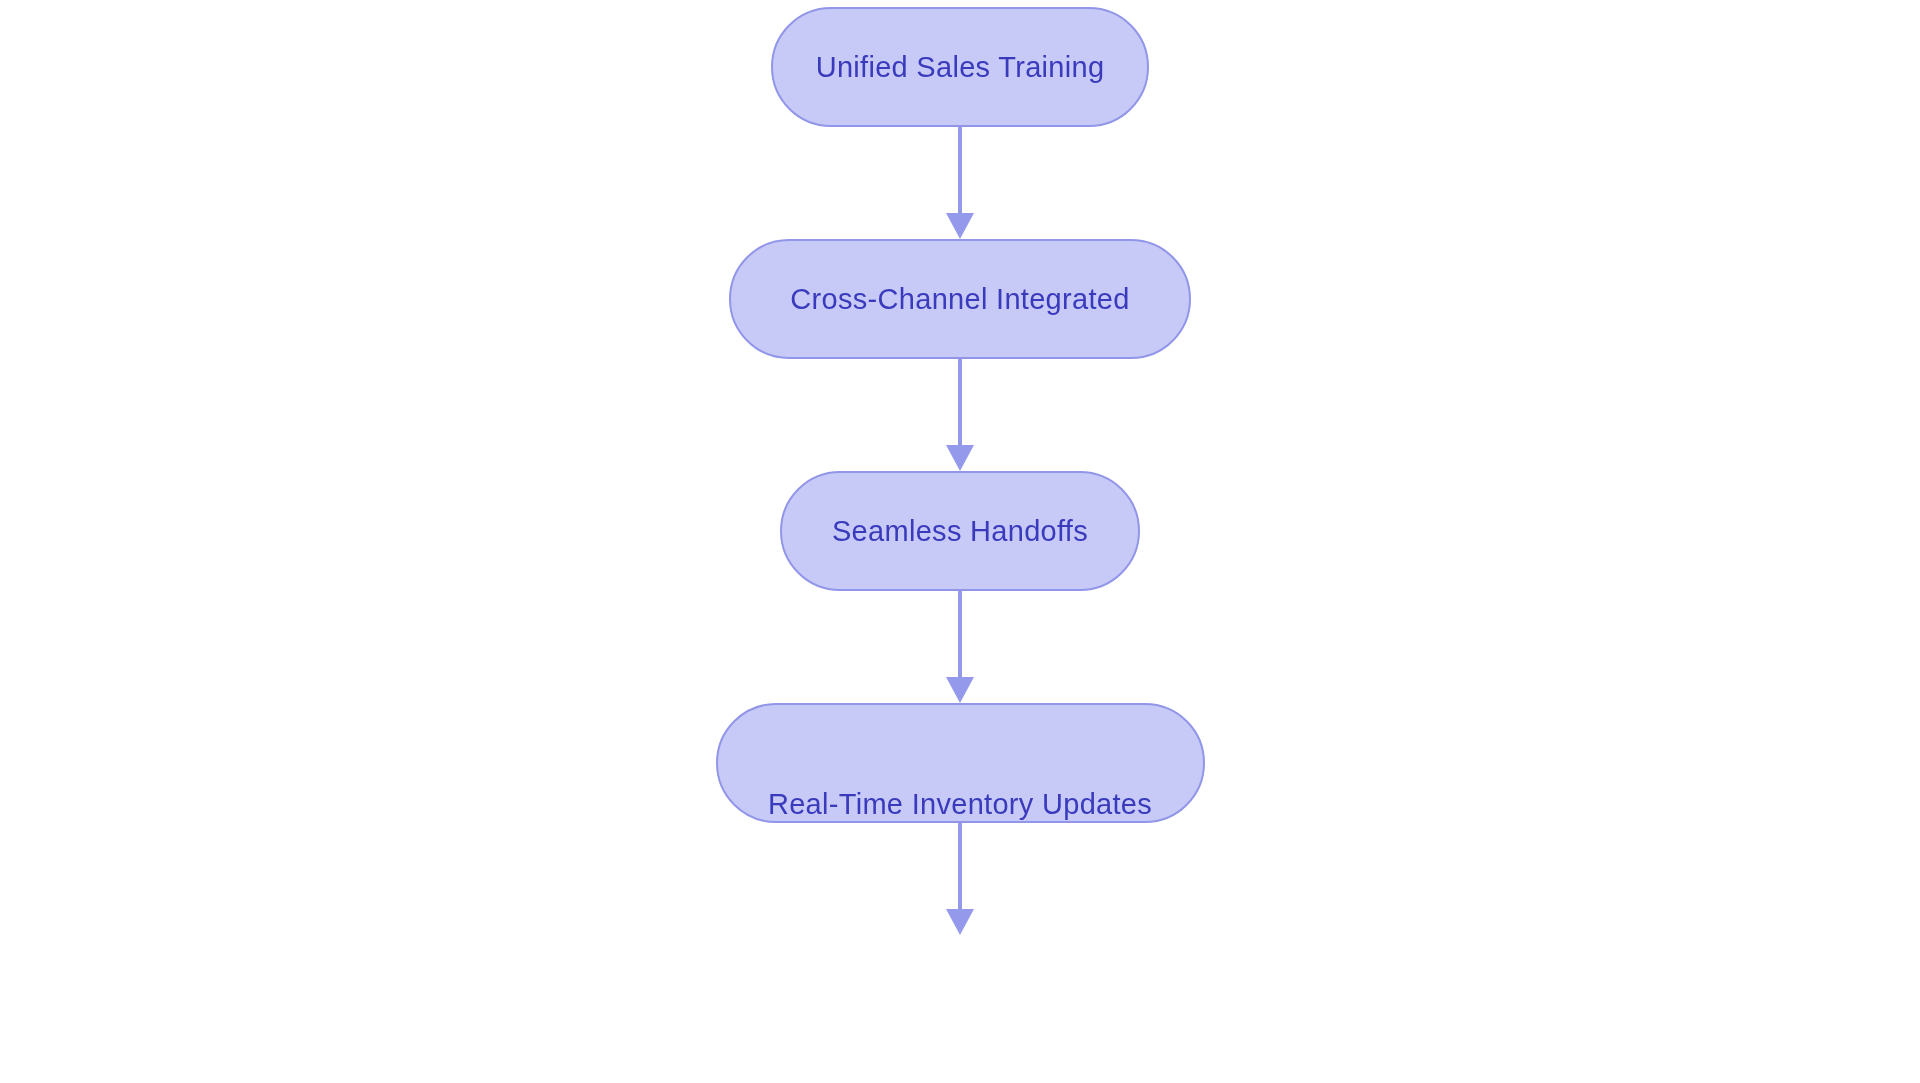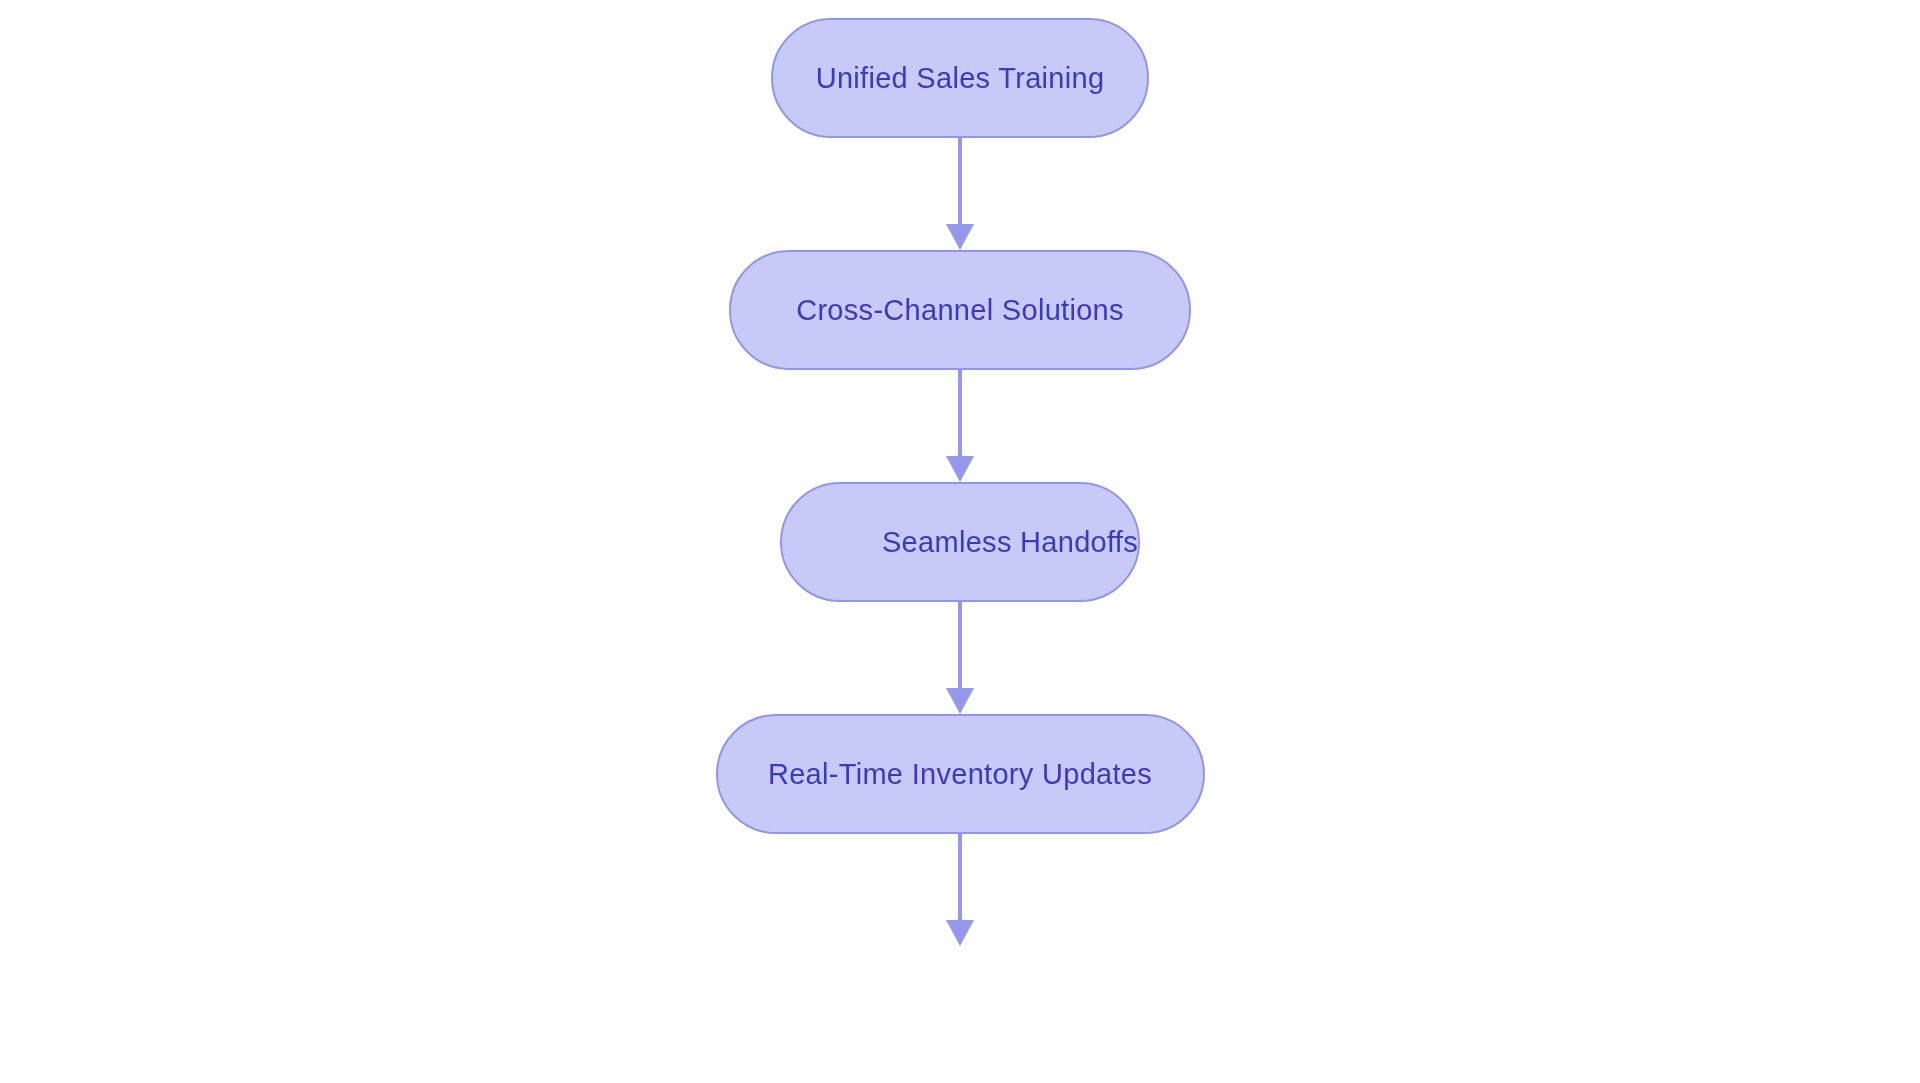--- a/index.html
+++ b/index.html
@@ -11,21 +11,21 @@
   }
   .canvas {
     position: relative;
     width: 1920px;
     height: 1083px;
     background: #ffffff;
     overflow: hidden;
   }
   .flow {
     position: absolute;
-    top: 18px;
+    top: 7px;
     left: 0;
     width: 100%;
     display: flex;
     flex-direction: column;
     align-items: center;
   }
   .node {
     height: 120px;
     border-radius: 60px;
     background: #c7c9f7;
@@ -33,22 +33,22 @@
     display: flex;
     align-items: center;
     justify-content: center;
     color: #3a3abd;
     font-size: 29px;
     letter-spacing: 0.3px;
     white-space: nowrap;
   }
   .node-1 { width: 378px; }
   .node-2 { width: 462px; }
-  .node-3 { width: 360px; justify-content: flex-end; }
-  .node-4 { width: 489px; }
+  .node-3 { width: 360px; }
+  .node-4 { width: 489px; align-items: flex-end; }
   .node-5 { width: 507px; }
   .arrow {
     height: 112px;
     display: flex;
     flex-direction: column;
     align-items: center;
   }
   .arrow .shaft {
     width: 4px;
     height: 86px;
@@ -71,21 +71,21 @@
     <div class="node node-1">
       <span>Unified Sales Training</span>
     </div>
 
     <div class="arrow">
       <div class="shaft"></div>
       <div class="head"></div>
     </div>
 
     <div class="node node-2">
-      <span>Cross-Channel Solutions</span>
+      <span>Cross-Channel Integrated</span>
     </div>
 
     <div class="arrow">
       <div class="shaft"></div>
       <div class="head"></div>
     </div>
 
     <div class="node node-3">
       <span>Seamless Handoffs</span>
     </div>

